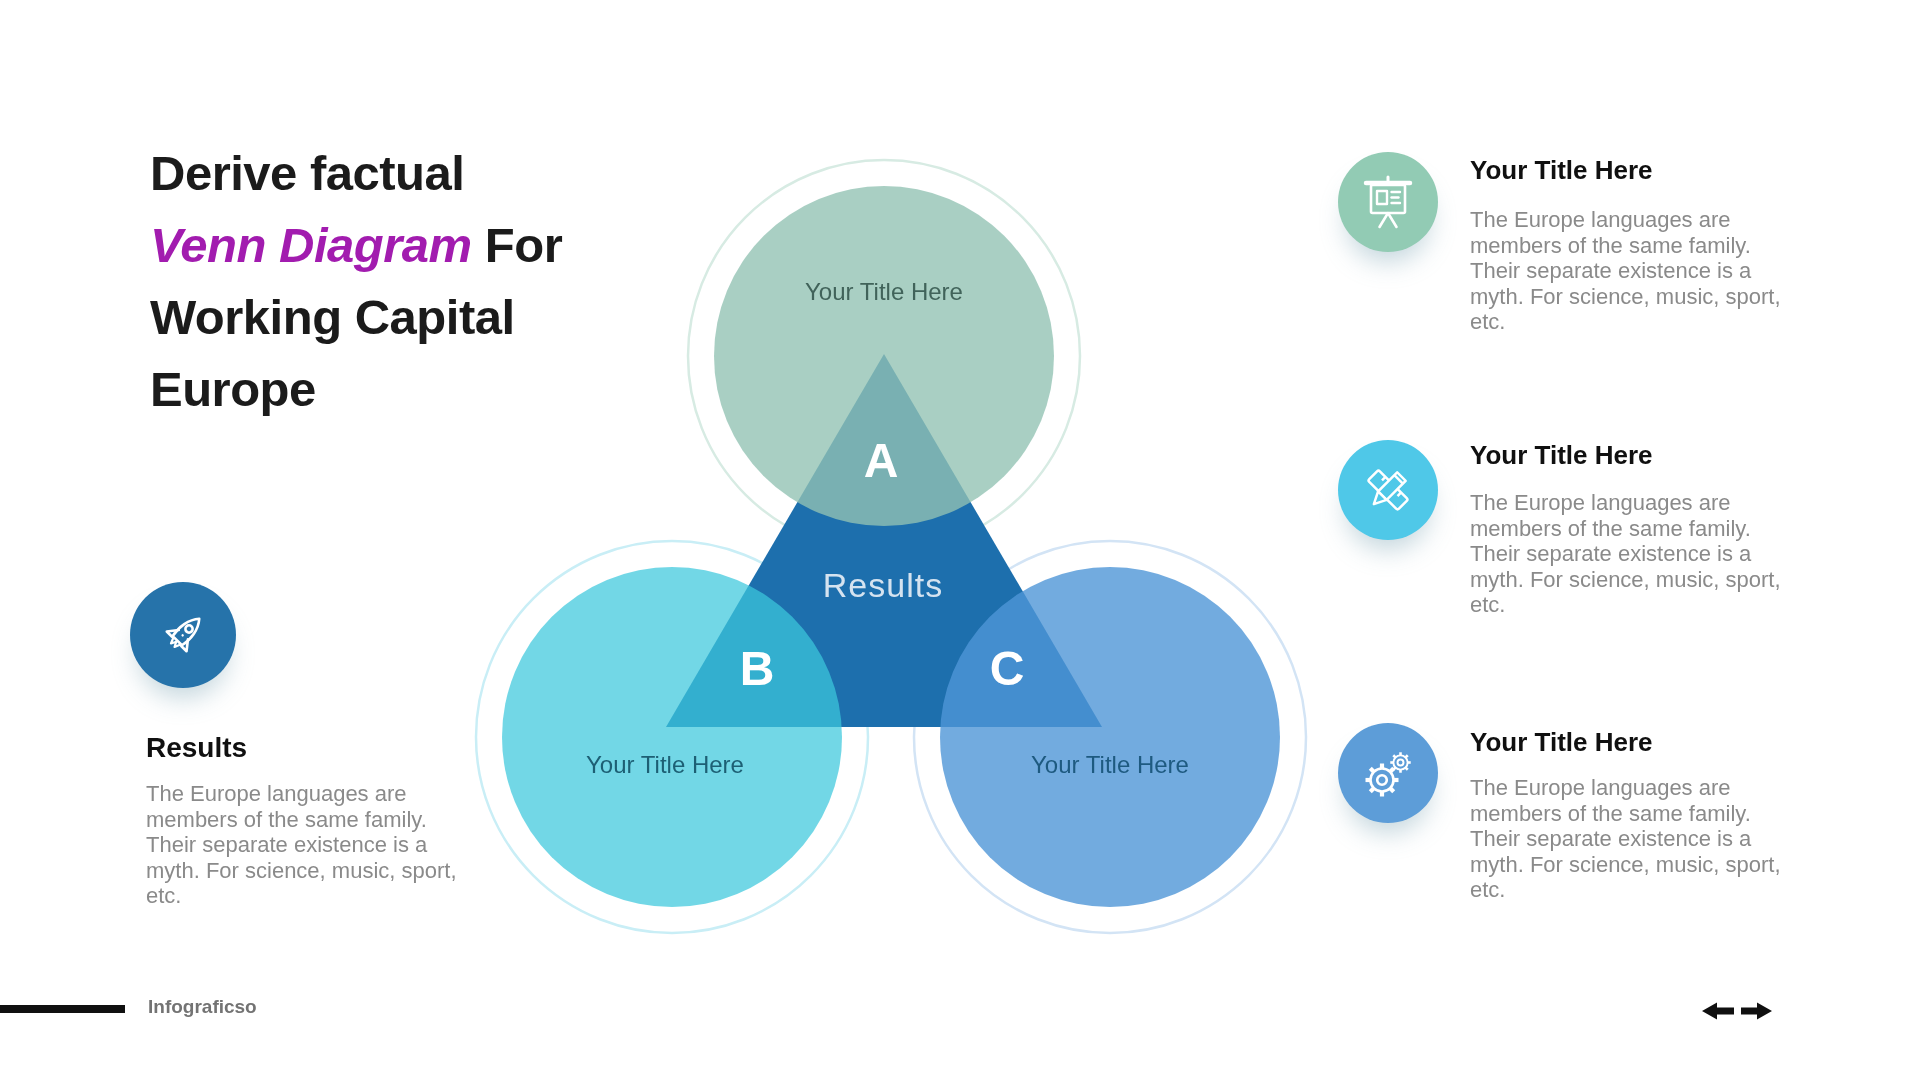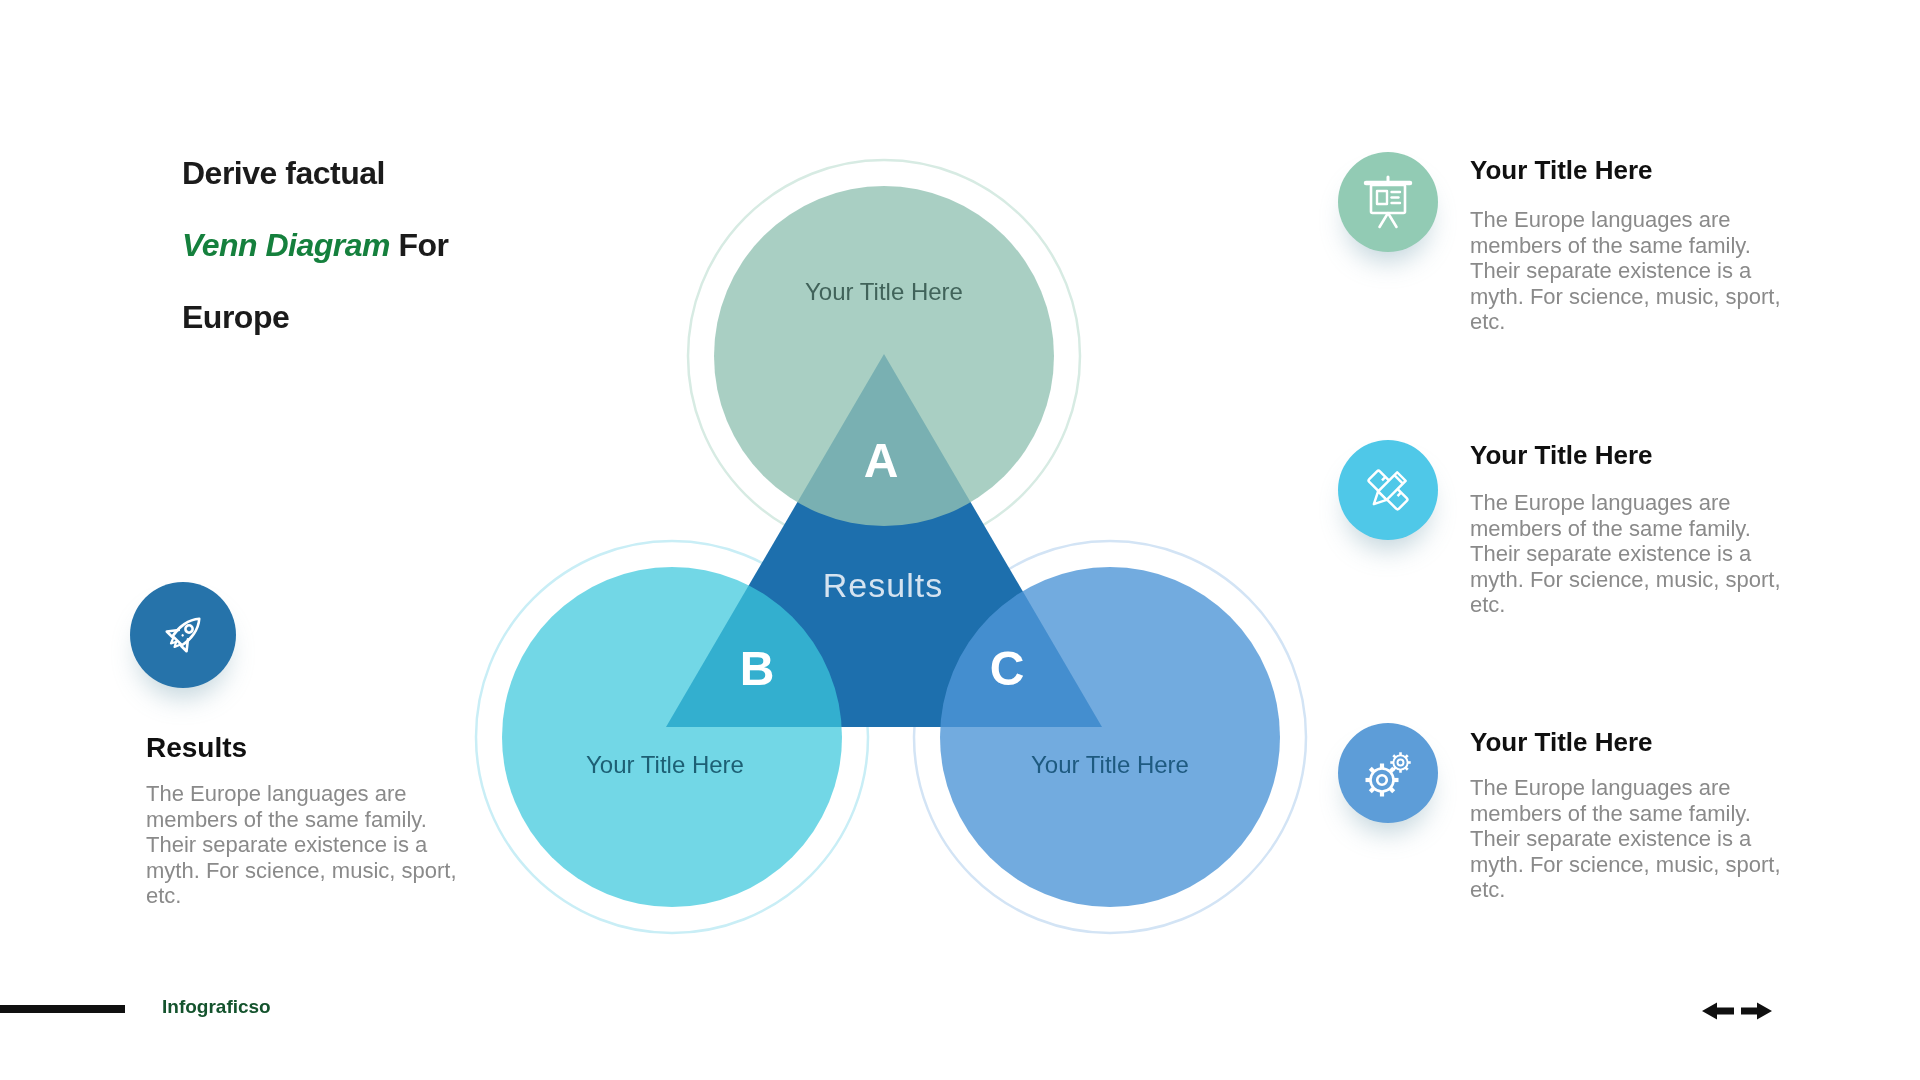--- a/index.html
+++ b/index.html
@@ -1,52 +1,53 @@
 <!DOCTYPE html>
 <html><head>
 <meta charset="utf-8">
 <style>
   html,body{margin:0;padding:0;background:#ffffff;}
   .slide{position:relative;width:1920px;height:1080px;background:#ffffff;overflow:hidden;
          font-family:"Liberation Sans",sans-serif;}
 
   
   .heading{position:absolute;left:150px;top:137px;width:520px;color:#1b1b1b;
-           font-size:32px;font-weight:bold;line-height:72px;letter-spacing:-0.5px;margin-left:32px;}
+           font-size:49px;font-weight:bold;line-height:72px;letter-spacing:-0.5px;}
   .heading .accent{font-style:italic;}
 
   
   .icon-circle{position:absolute;border-radius:50%;display:flex;align-items:center;justify-content:center;
                box-shadow:0 18px 26px -8px rgba(125,165,180,.45);}
   .feat-title{position:absolute;font-size:26px;font-weight:bold;color:#101010;line-height:32px;}
   .feat-body{position:absolute;font-size:22px;color:#8a8a8a;line-height:25.5px;width:312px;}
 
   .left-title{position:absolute;left:146px;top:731px;font-size:28px;font-weight:bold;color:#101010;line-height:34px;}
   .left-body{position:absolute;left:146px;top:781px;width:312px;font-size:22px;color:#8a8a8a;line-height:25.5px;}
 
   
   .venn{position:absolute;left:430px;top:130px;}
   .venn text{font-family:"Liberation Sans",sans-serif;}
   .venn-label{font-size:24px;}
   .venn-letter{font-size:48px;font-weight:bold;fill:#ffffff;}
   .venn-center{font-size:34px;fill:#d5e3f0;letter-spacing:1px;}
 
   
   .footer-bar{position:absolute;left:0;top:1005px;width:125px;height:8px;background:#101010;}
-  .brand{position:absolute;left:148px;top:996px;font-size:19px;font-weight:bold;color:#14532d;margin-left:14px;}
+  .brand{position:absolute;left:148px;top:996px;font-size:19px;font-weight:bold;color:#737373;}
   .nav-arrows{position:absolute;left:1696px;top:1000px;cursor:pointer;}
 </style>
 </head>
 <body>
 
 <div class="slide">
 
   <header class="heading">
     <div><span>Derive factual</span></div>
-    <div><span class="accent" style="color:#15803d">Venn Diagram</span><span> For</span></div>
+    <div><span class="accent" style="color:#a21caf">Venn Diagram</span><span> For</span></div>
+    <div><span>Working Capital</span></div>
     <div><span>Europe</span></div>
   </header>
 
   <div class="icon-circle" style="left:130px;top:582px;width:106px;height:106px;background:#2673aa;">
     <svg width="62" height="62" viewBox="-31 -31 62 62">
       <g transform="rotate(45)" stroke="#ffffff" stroke-width="2.6" fill="none" stroke-linecap="round" stroke-linejoin="round">
         <path d="M0,-23 C7,-15 9,-3 6.5,8 L-6.5,8 C-9,-3 -7,-15 0,-23 Z"></path>
         <circle cx="0" cy="-8.5" r="3.6"></circle>
         <circle cx="0" cy="0.5" r="1.2" fill="#ffffff" stroke="none"></circle>
         <path d="M6.5,-0.5 L14,9 L6.5,9"></path>

